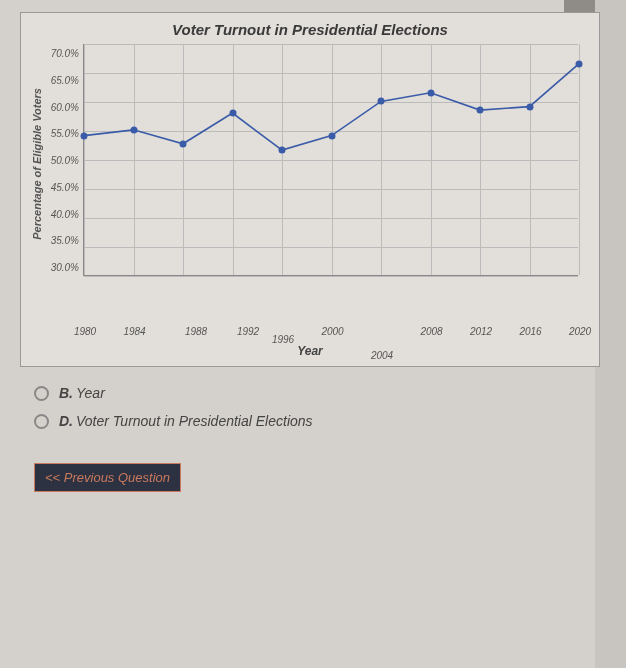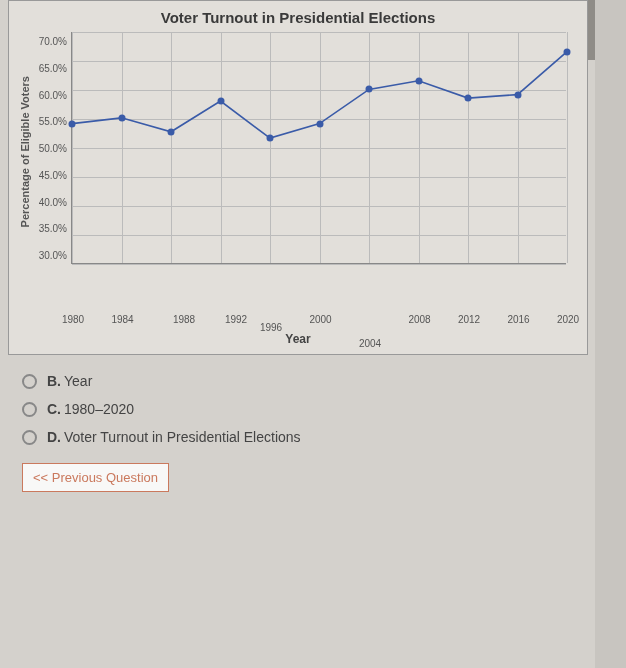--- a/index.html
+++ b/index.html
@@ -8,22 +8,23 @@
       height: 668px;
       background: #c8c5c0;
       font-family: Arial, sans-serif;
       overflow: hidden;
       position: relative;
     }
     .page {
       background: #d4d1cc;
       width: 595px;
       height: 668px;
-      padding: 0;
-      position: relative;
+      padding: 12px;
+      position: relative;
+      font-style: italic;
     }
     .chart-container {
       background: #e2dfda;
       border: 1px solid #999;
       width: 580px;
       margin: 0 8px;
       padding: 8px 8px 8px 8px;
       position: relative;
     }
     .chart-title {
@@ -145,25 +146,25 @@
       color: #444;
       cursor: pointer;
     }
     .checkbox {
       width: 15px; height: 15px;
       border: 2px solid #888;
       border-radius: 3px;
       flex-shrink: 0;
     }
     .prev-btn {
-      margin-top: 6px;
+      margin-top: 22px;
       display: inline-block;
       border: 1px solid #c96a4a;
       color: #c96a4a;
-      background: #ffffff;
+      background: #0f172a;
       padding: 6px 10px;
       font-size: 13px;
       cursor: pointer;
       opacity: 0.85;
     }
     .right-edge {
       position: absolute;
       right: 0; top: 0;
       width: 31px; height: 60px;
       background: #8f8c87;
@@ -245,23 +246,19 @@
   </div>
 
   <div class="question-block">
 
     <div class="option">
       <span class="radio"></span>
       <span><b>B.</b><span>Year</span></span>
     </div>
     <div class="option">
       <span class="radio"></span>
-      <span><b>C.</b><span>1980–2020</span></span>
-    </div>
-    <div class="option">
-      <span class="radio"></span>
       <span><b>D.</b><span>Voter Turnout in Presidential Elections</span></span>
     </div>
 
 
     <div class="prev-btn">&lt;&lt; Previous Question</div>
   </div>
 </div>
 
 </body></html>

